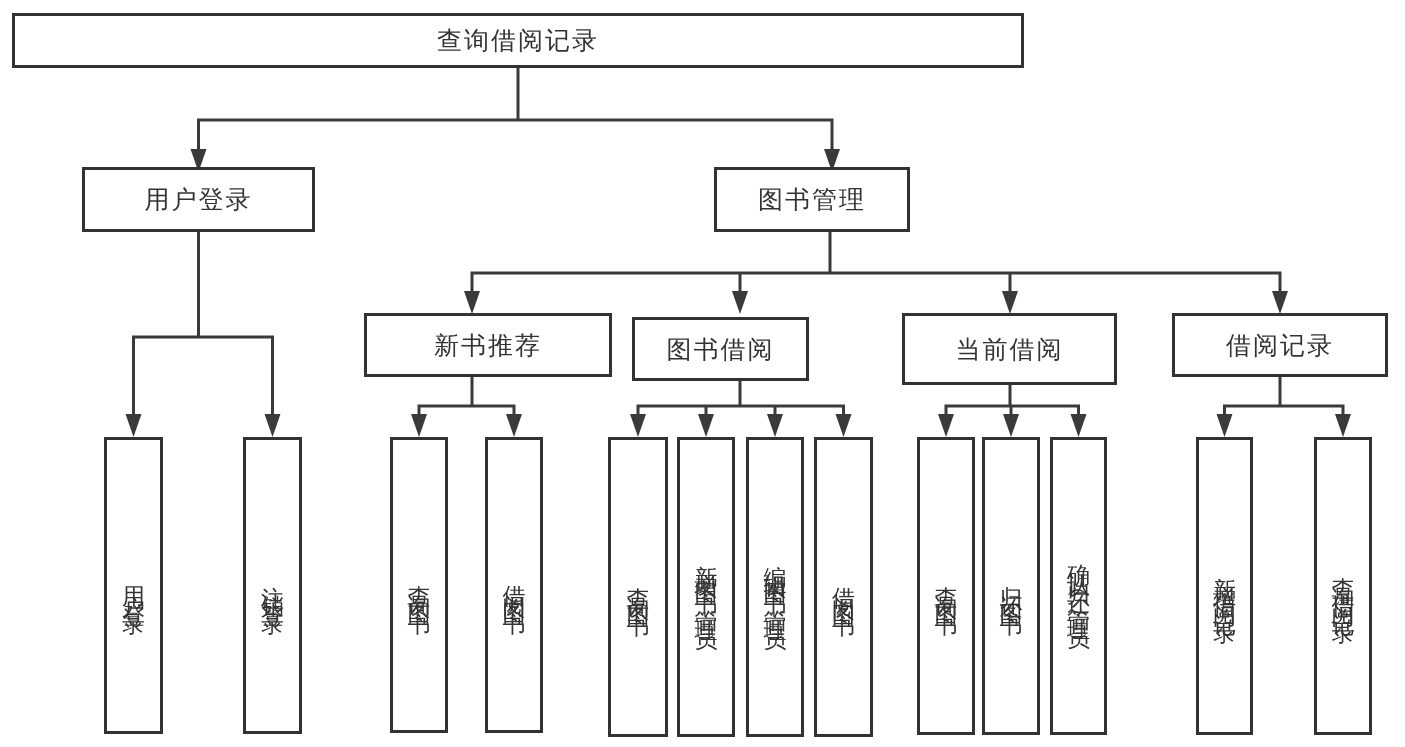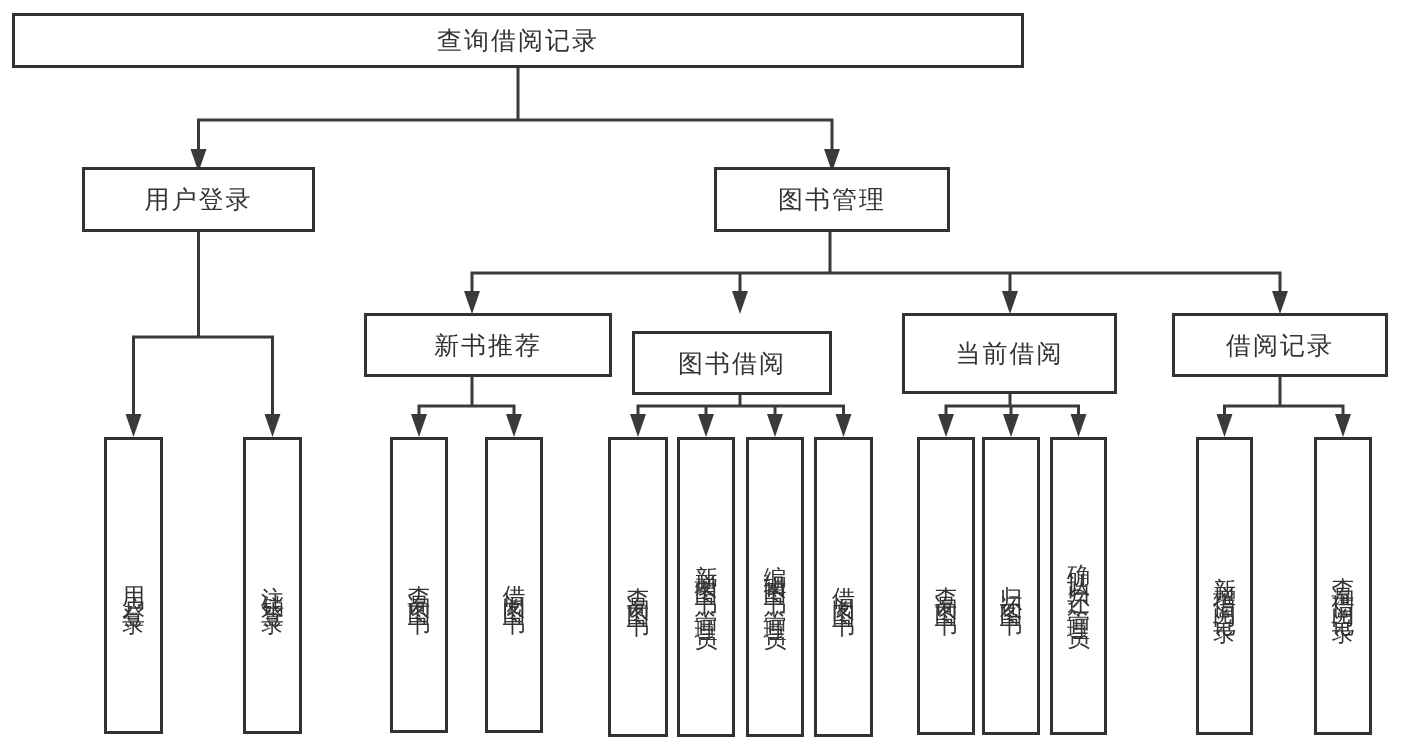--- a/index.html
+++ b/index.html
@@ -102,31 +102,31 @@
     </g>
   </svg>
 
   <div class="box" style="left:12px; top:13px; width:1012px; height:55px;">
     <span class="hlabel">查询借阅记录</span>
   </div>
 
   <div class="box" style="left:82px; top:167px; width:233px; height:65px;">
     <span class="hlabel">用户登录</span>
   </div>
-  <div class="box" style="left:714px; top:167px; width:236px; height:65px;">
+  <div class="box" style="left:714px; top:167px; width:196px; height:65px;">
     <span class="hlabel">图书管理</span>
   </div>
 
   <div class="box" style="left:364px; top:313px; width:248px; height:64px;">
     <span class="hlabel">新书推荐</span>
   </div>
-  <div class="box" style="left:632px; top:331px; width:200px; height:64px;">
+  <div class="box" style="left:632px; top:317px; width:177px; height:64px;">
     <span class="hlabel">图书借阅</span>
   </div>
-  <div class="box" style="left:902px; top:313px; width:215px; height:81px;">
+  <div class="box" style="left:902px; top:313px; width:215px; height:72px;">
     <span class="hlabel">当前借阅</span>
   </div>
   <div class="box" style="left:1172px; top:313px; width:216px; height:64px;">
     <span class="hlabel">借阅记录</span>
   </div>
 
   <div class="box vbox" style="left:104px; top:437px; width:59px; height:297px;">
     <span class="vlabel">用户登录</span>
   </div>
   <div class="box vbox" style="left:243px; top:437px; width:59px; height:297px;">

